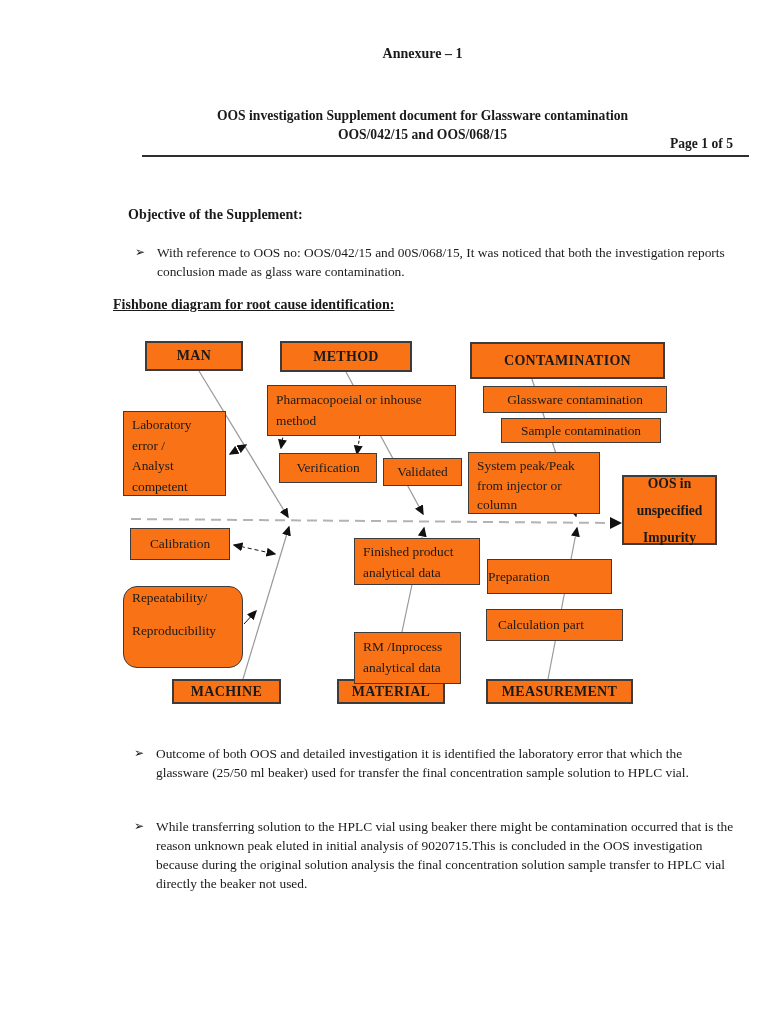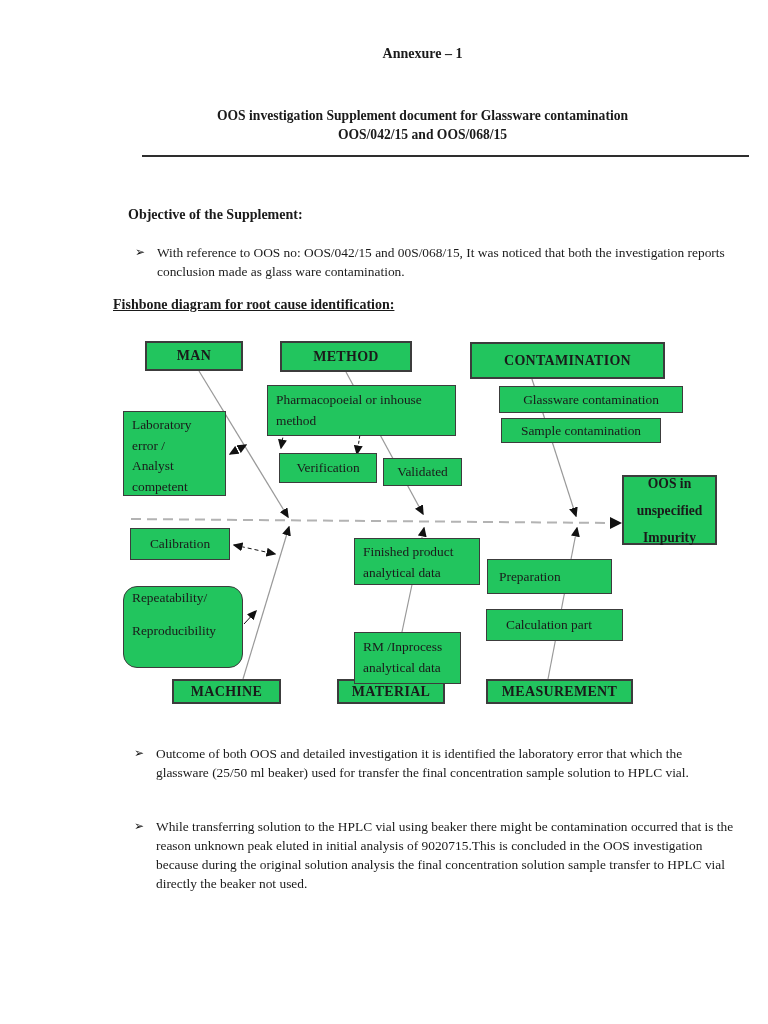--- a/index.html
+++ b/index.html
@@ -16,62 +16,63 @@
   
   .objective-heading{left:128px;top:207px;font-weight:bold;font-size:14px;}
   .bullet-row{display:flex;align-items:flex-start;}
   .bullet-glyph{width:22px;flex:0 0 22px;font-size:12px;line-height:19px;color:#111;}
   .bullet-text{font-size:13.4px;line-height:19px;}
   .objective-bullet{left:135px;top:243px;width:600px;}
   .fishbone-heading{left:113px;top:297px;font-weight:bold;font-size:14px;text-decoration:underline;}
   
   .fish-svg{left:0;top:0;width:768px;height:1024px;}
   .dbox{
-    position:absolute;background:#22c55e;border:1.5px solid #3c3c3c;
+    position:absolute;background:#f97316;border:1.5px solid #3c3c3c;
     font-size:13.4px;line-height:20px;box-sizing:border-box;
     display:flex;align-items:center;
   }
   .dbox .lbl{white-space:pre-line;display:block;width:100%;}
   .dbox.cat{border-width:2px;font-weight:bold;font-size:14px;justify-content:center;text-align:center;letter-spacing:.3px;}
   .dbox.ctr{justify-content:center;text-align:center;}
   .dbox.lft{align-items:flex-start;padding:3px 4px 6px 8px;}
   .box-man{left:145px;top:341px;width:98px;height:30px;}
   .box-method{left:280px;top:341px;width:132px;height:31px;}
   .box-contamination{left:470px;top:342px;width:195px;height:37px;}
   .box-pharma{left:267px;top:385px;width:189px;height:51px;line-height:21px;}
-  .box-glassware{left:483px;top:386px;width:184px;height:27px;margin-left:16px;}
+  .box-glassware{left:483px;top:386px;width:184px;height:27px;}
   .box-sample{left:501px;top:418px;width:160px;height:25px;}
   .box-laberror{left:123px;top:411px;width:103px;height:85px;line-height:20.5px;padding-top:5px;}
   .box-verification{left:279px;top:453px;width:98px;height:30px;}
   .box-validated{left:383px;top:458px;width:79px;height:28px;}
   .box-systempeak{left:468px;top:452px;width:132px;height:62px;line-height:19.5px;}
   .box-effect{left:622px;top:475px;width:95px;height:70px;border-width:2px;font-weight:bold;justify-content:center;text-align:center;line-height:27px;font-size:13.6px;}
   .box-calibration{left:130px;top:528px;width:100px;height:32px;}
   .box-finished{left:354px;top:538px;width:126px;height:47px;line-height:20.5px;}
-  .box-preparation{left:487px;top:559px;width:125px;height:35px;padding-left:11px;}
+  .box-preparation{left:487px;top:559px;width:125px;height:35px;}
   .box-repeat{left:123px;top:586px;width:120px;height:82px;line-height:16.5px;padding-top:6px;padding-left:9px;border-radius:14px;}
   .box-rm{left:354px;top:632px;width:107px;height:52px;line-height:21px;}
-  .box-calculation{left:486px;top:609px;width:137px;height:32px;padding-left:19px;}
+  .box-calculation{left:486px;top:609px;width:137px;height:32px;padding-left:11px;}
   .box-machine{left:172px;top:679px;width:109px;height:25px;}
   .box-material{left:337px;top:679px;width:108px;height:25px;}
   .box-measurement{left:486px;top:679px;width:147px;height:25px;}
   
   .outcome-bullet{left:134px;top:744px;width:604px;}
   .transfer-bullet{left:134px;top:817px;width:604px;}
 </style>
 </head>
 <body>
 
 <div class="page">
 
   <div class="abs annexure">Annexure – 1</div>
   <div class="abs doc-title">
     <div>OOS investigation Supplement document for Glassware contamination</div>
     <div>OOS/042/15 and OOS/068/15</div>
   </div>
+  <div class="abs page-num">Page 1 of 5</div>
   <div class="abs header-rule"></div>
 
   <div class="abs objective-heading">Objective of the  Supplement:</div>
   <div class="abs objective-bullet bullet-row">
     <span class="bullet-glyph">➢</span>
     <span class="bullet-text" style="width:575px">With reference to OOS no: OOS/042/15 and 00S/068/15, It was noticed that both the investigation reports conclusion made as glass ware contamination.</span>
   </div>
   <div class="abs fishbone-heading">Fishbone diagram for root cause identification:</div>
 
   <svg class="abs fish-svg" viewBox="0 0 768 1024">
@@ -135,20 +136,25 @@
     </div>
   <div class="dbox ctr box-validated">
       <span class="lbl">Validated</span>
     </div>
   <div class="dbox ctr box-glassware">
       <span class="lbl">Glassware contamination</span>
     </div>
   <div class="dbox ctr box-sample">
       <span class="lbl">Sample contamination</span>
     </div>
+  <div class="dbox lft box-systempeak">
+      <span class="lbl">System peak/Peak
+from injector or
+column</span>
+    </div>
   <div class="dbox ctr box-calibration">
       <span class="lbl">Calibration</span>
     </div>
   <div class="dbox lft box-repeat">
       <span class="lbl">Repeatability/
 
 Reproducibility</span>
     </div>
   <div class="dbox lft box-finished">
       <span class="lbl">Finished product

